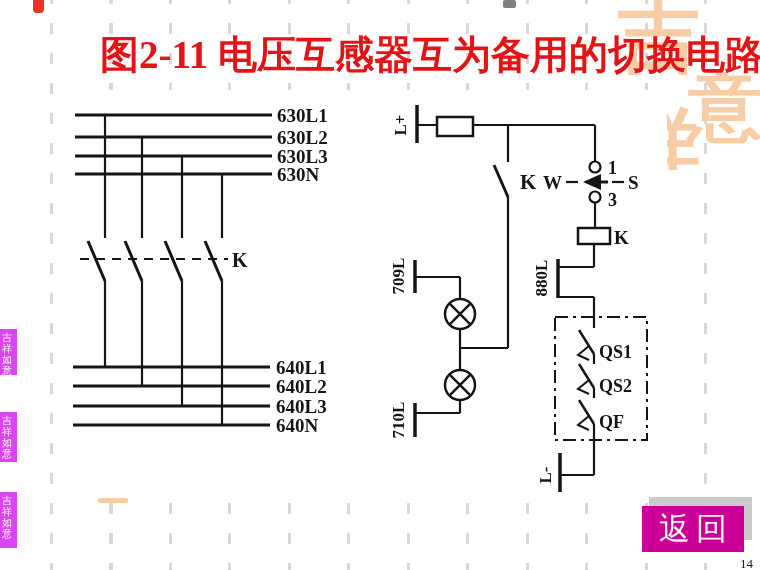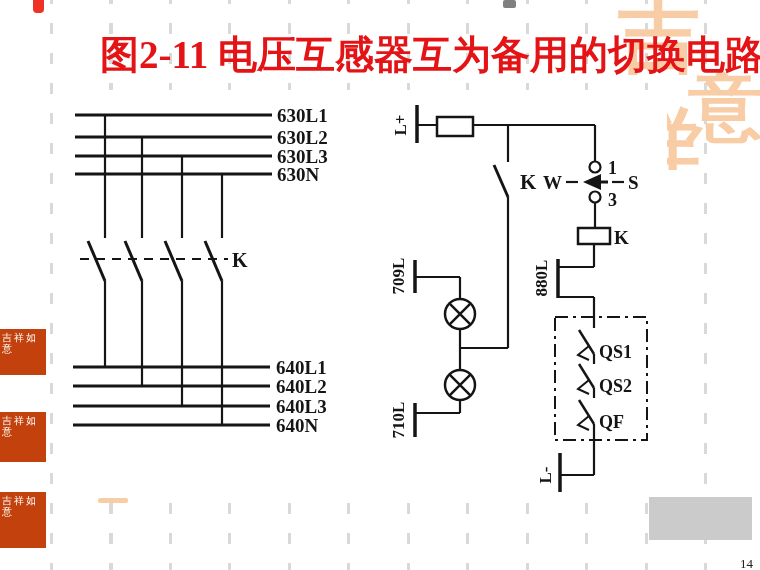--- a/index.html
+++ b/index.html
@@ -15,21 +15,21 @@
       repeating-linear-gradient(to right, #d9d9d9 0 3px, transparent 3px 59.5px);
   }
   
   .deco-corner{
     position:absolute;right:0;top:0;width:160px;height:170px;overflow:hidden;
     color:#f8cda6;pointer-events:none;
   }
   .deco-corner .big1{position:absolute;left:18px;top:-18px;font-size:82px;font-weight:bold;letter-spacing:-6px;}
   .deco-corner .big2{position:absolute;left:88px;top:58px;font-size:74px;font-weight:bold;}
   .seal{
-    position:absolute;left:0;width:46px;background:#c2410c;border-radius:0;
+    position:absolute;left:0;width:17px;background:#d946ef;border-radius:0;
     color:#ffffff;font-size:10px;line-height:11px;overflow:hidden;
     padding:3px 2px;box-sizing:border-box;word-break:break-all;letter-spacing:2px;
   }
   .seal1{top:329px;height:46px;}
   .seal2{top:412px;height:50px;}
   .seal3{top:492px;height:56px;}
   .mark-red{position:absolute;left:33px;top:0;width:11px;height:13px;background:#ee3226;border-radius:0 0 4px 4px;}
   .mark-dark{position:absolute;left:503px;top:0;width:13px;height:8px;background:#6a6a6a;border-radius:2px;opacity:.85;}
   .mark-orange{position:absolute;left:98px;top:498px;width:30px;height:5px;background:#f8cda6;border-radius:2px;}
   .fig{position:absolute;left:0;top:0;}
@@ -182,16 +182,17 @@
     <text x="398" y="420" dy="6" font-size="17" text-anchor="middle" transform="rotate(-90 398 420)">710L</text>
     <text x="599" y="358" font-size="18">QS1</text>
     <text x="599" y="392" font-size="18">QS2</text>
     <text x="599" y="428" font-size="18">QF</text>
     <text x="545" y="475" dy="6" font-size="17" text-anchor="middle" transform="rotate(-90 545 475)">L-</text>
   </svg>
 
   <div class="title">图2-11 电压互感器互为备用的切换电路</div>
 
   <div class="btn-shadow"></div>
+  <button class="back-btn">返回</button>
 
   <div class="page-num">14</div>
 
 </div>
 
 </body></html>

